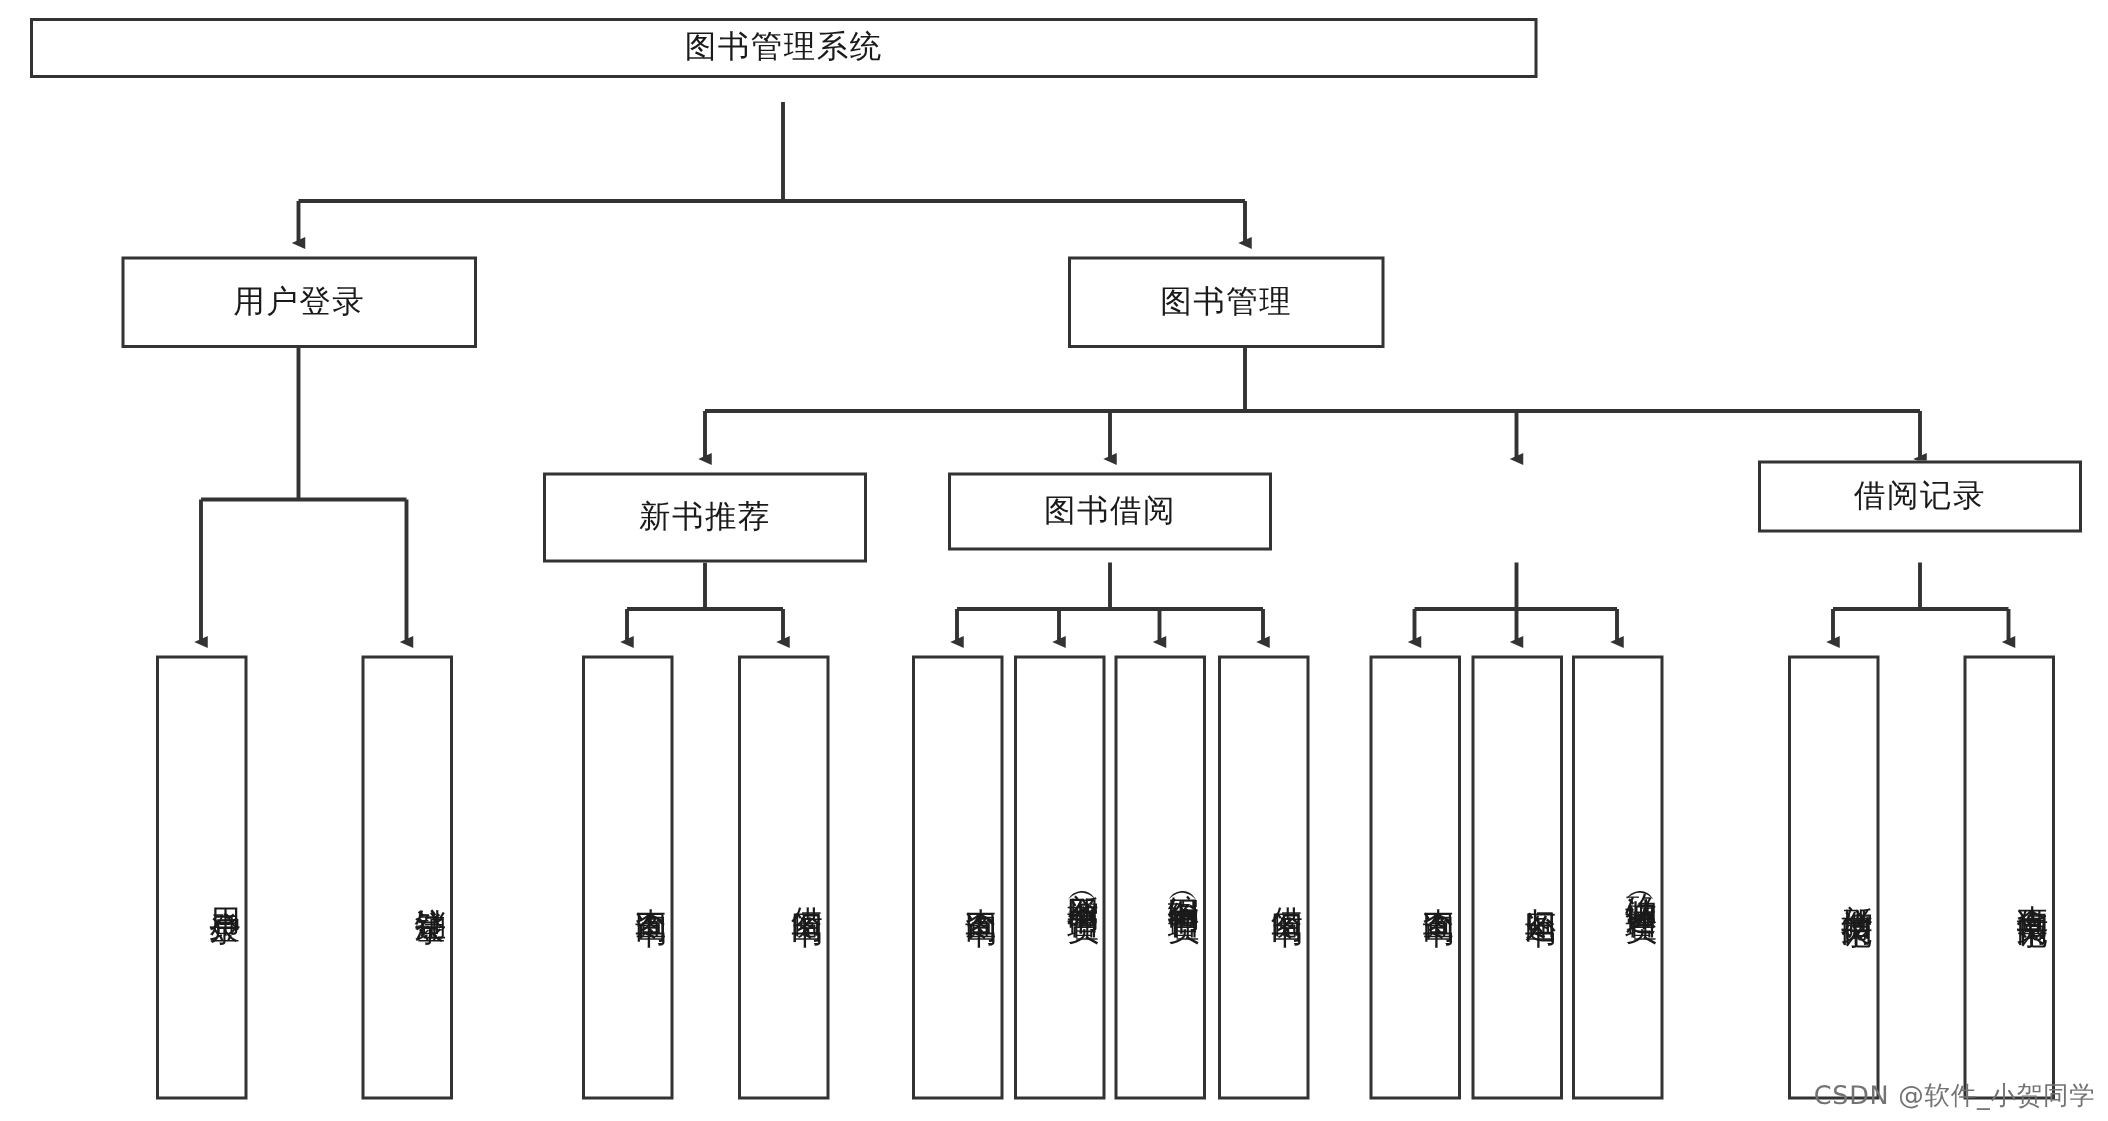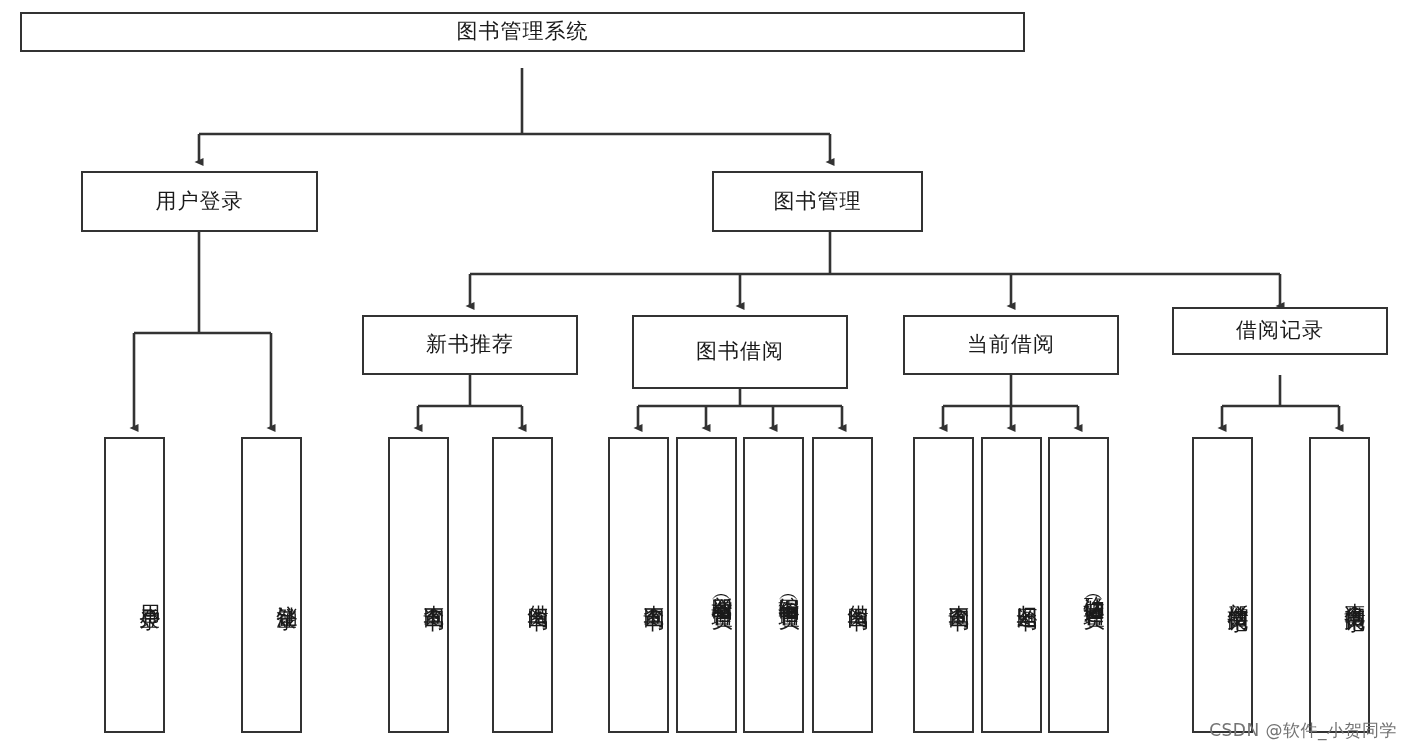--- a/index.html
+++ b/index.html
@@ -129,25 +129,22 @@
   <div class="node node-h" style="left:81px; top:171px; width:237px; height:61px;">
     <span>用户登录</span>
   </div>
   <div class="node node-h" style="left:712px; top:171px; width:211px; height:61px;">
     <span>图书管理</span>
   </div>
 
   <div class="node node-h" style="left:362px; top:315px; width:216px; height:60px;">
     <span>新书推荐</span>
   </div>
-  <div class="node node-h" style="left:632px; top:315px; width:216px; height:74px;">
+  <div class="node node-h" style="left:632px; top:315px; width:216px; height:52px;">
     <span>图书借阅</span>
-  </div>
-  <div class="node node-h" style="left:903px; top:315px; width:216px; height:60px;">
-    <span>当前借阅</span>
   </div>
   <div class="node node-h" style="left:1172px; top:307px; width:216px; height:48px;">
     <span>借阅记录</span>
   </div>
 
   <div class="node node-v" style="left:104px; top:437px; width:61px; height:296px;">
     <span>用户登录</span>
   </div>
   <div class="node node-v" style="left:241px; top:437px; width:61px; height:296px;">
     <span>注销登录</span>

